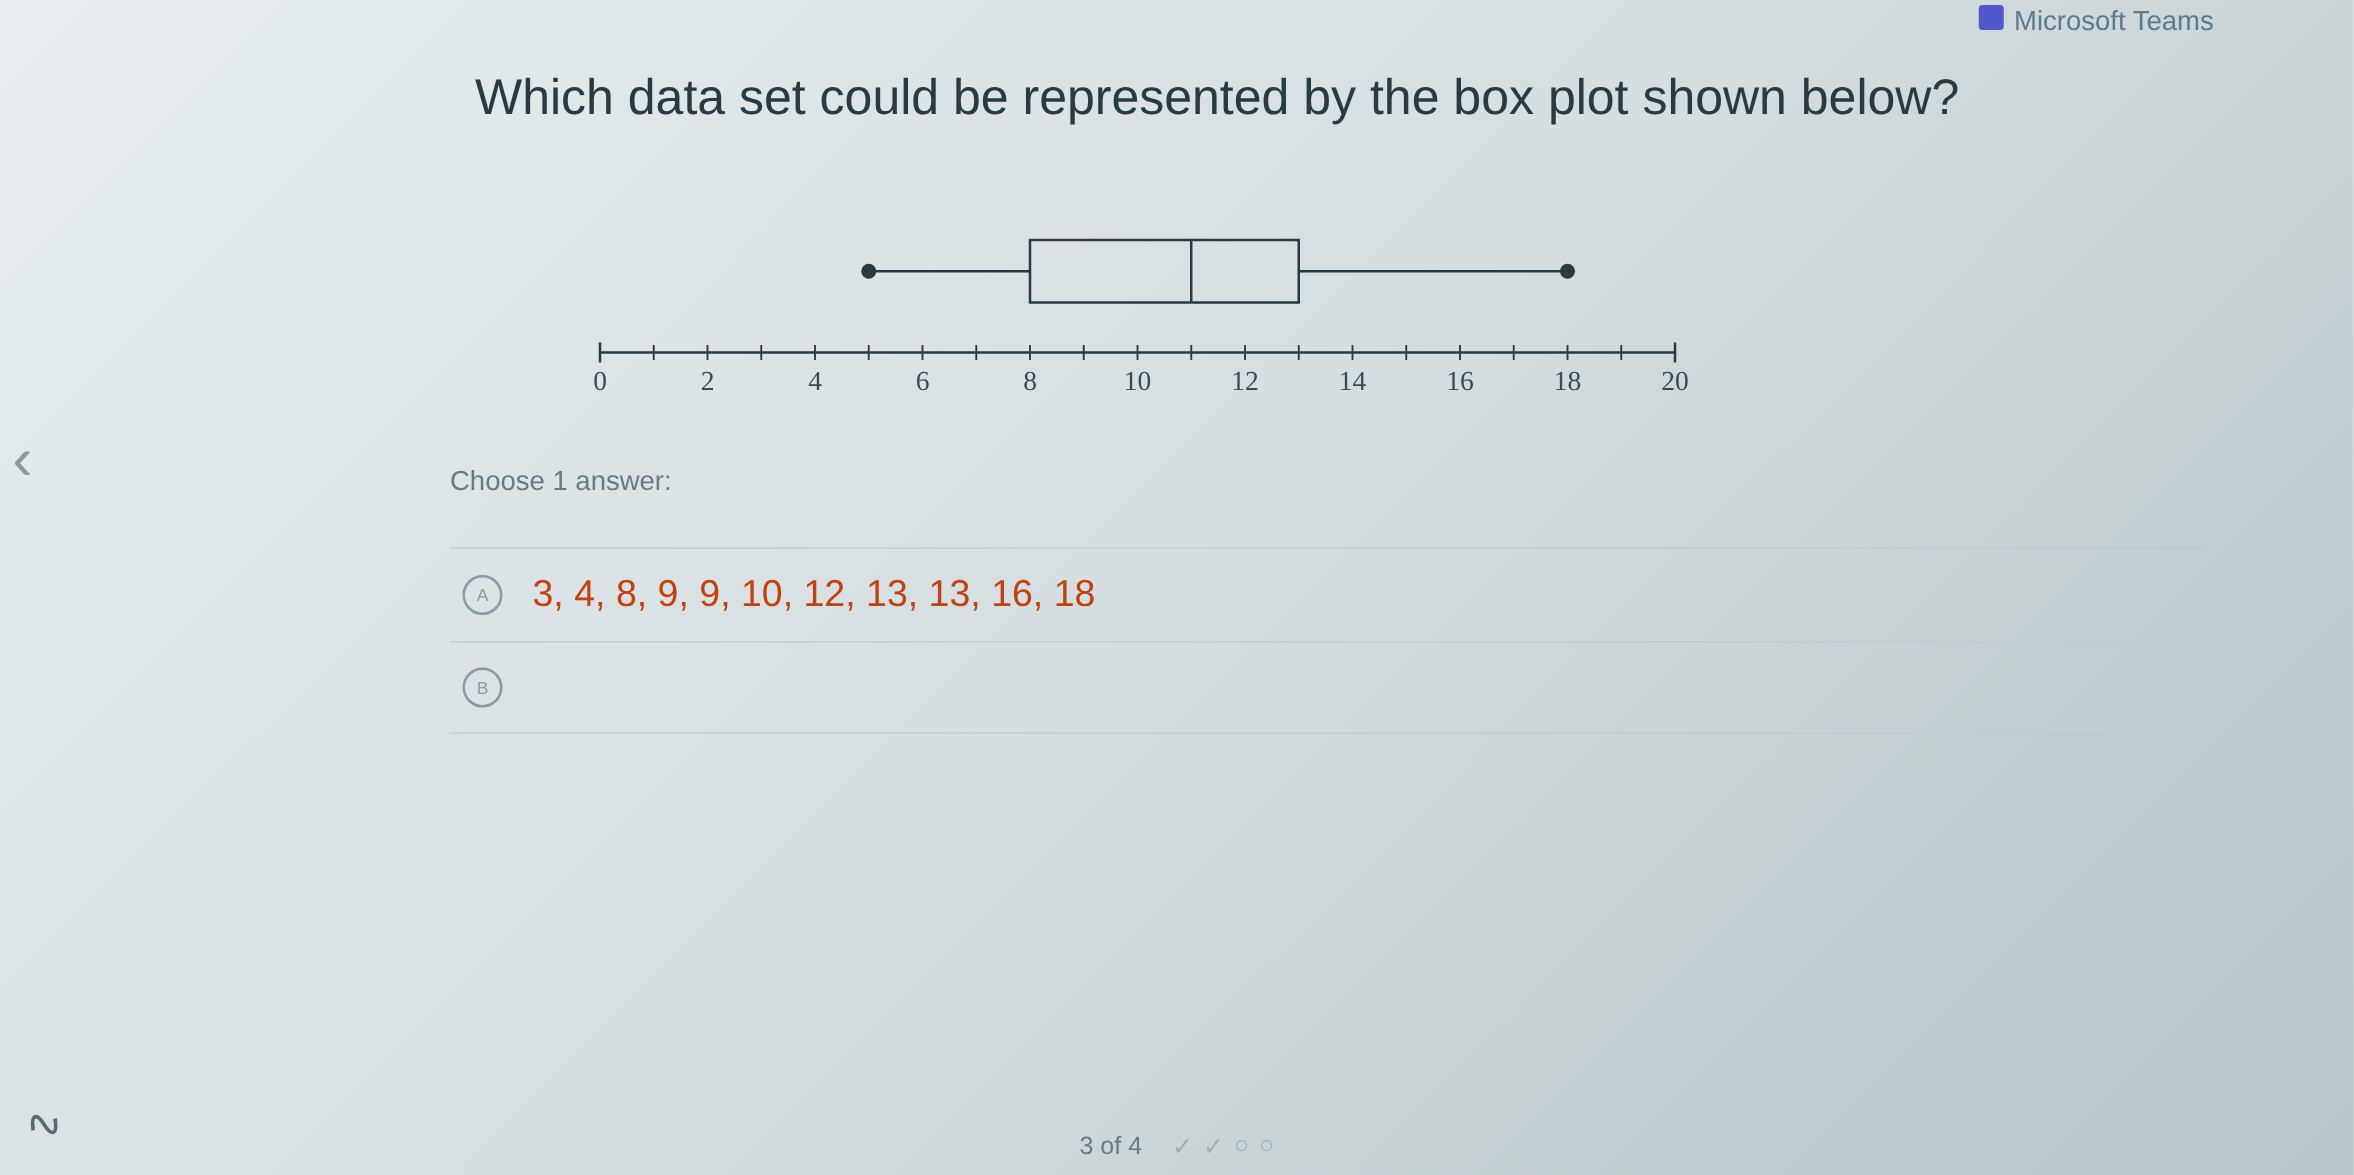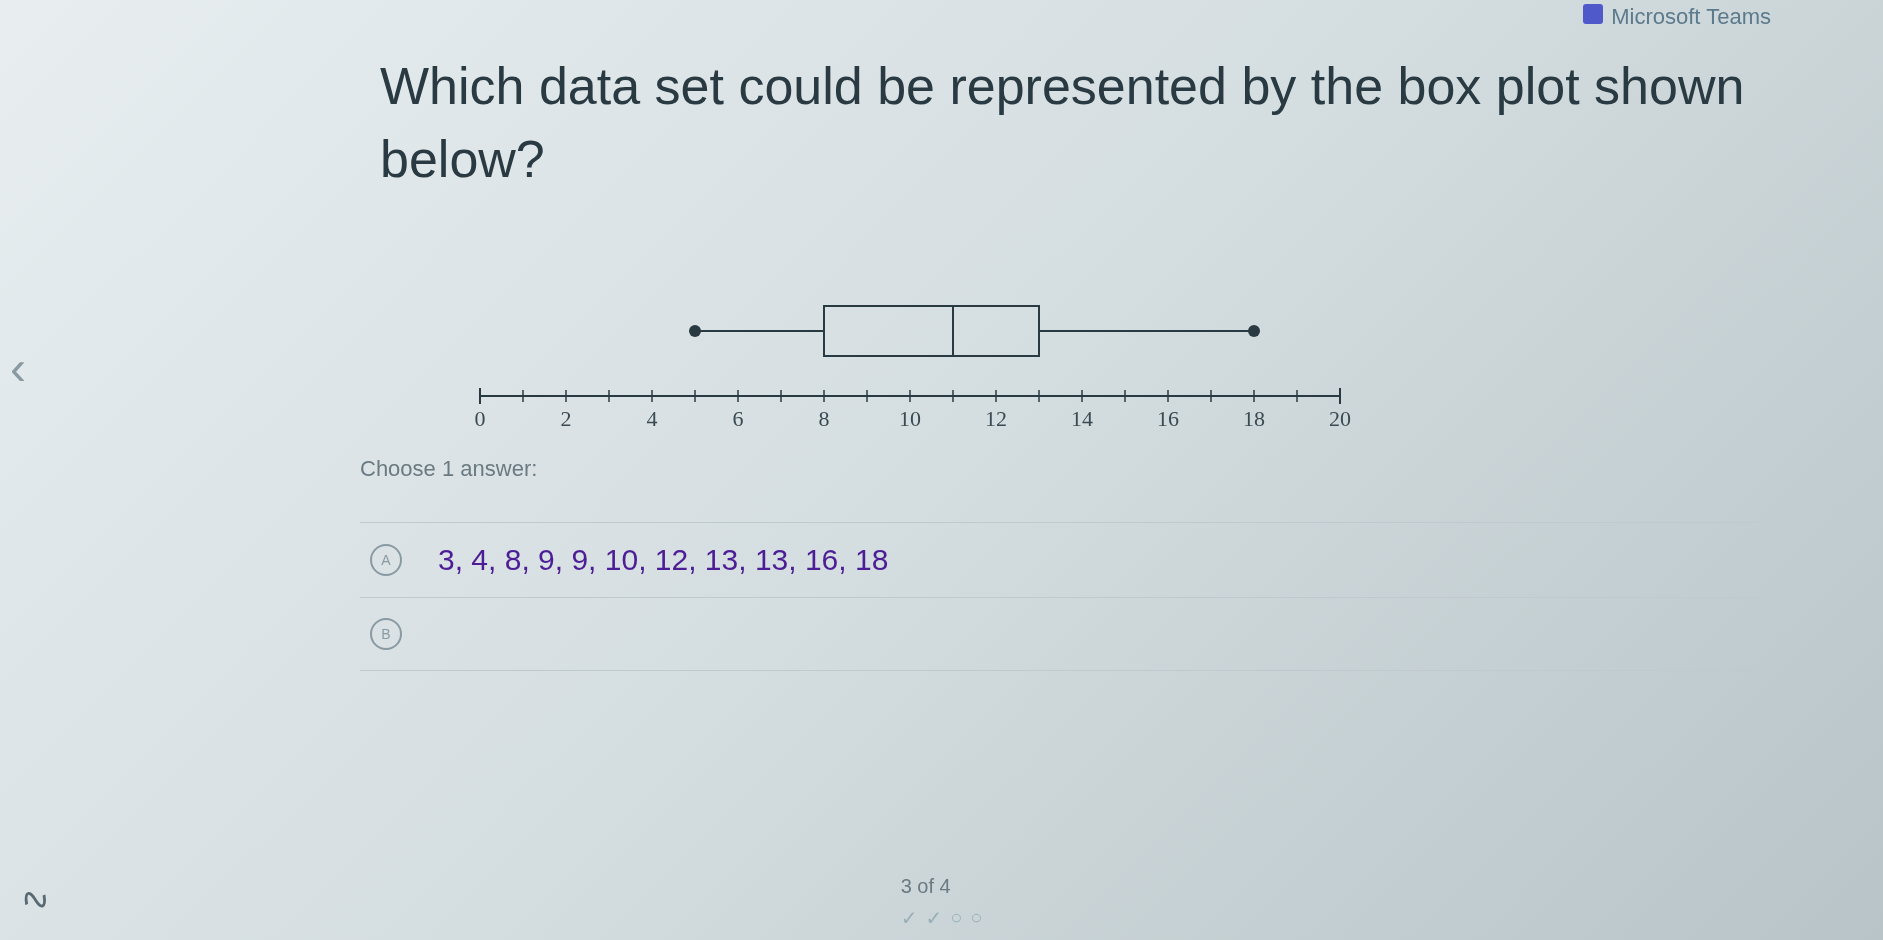--- a/index.html
+++ b/index.html
@@ -38,34 +38,35 @@
       top: 340px;
       font-size: 48px;
       color: #8a9aa2;
       cursor: pointer;
     }
     .content {
       padding: 50px 120px 0 380px;
       position: relative;
     }
     .question {
-      font-size: 52px;
+      font-size: 40px;
       color: #2a3a42;
-      margin-bottom: 60px;
+      margin-bottom: 36px;
       line-height: 1.4;
     }
     .boxplot-container {
       width: 900px;
       height: 200px;
       margin-left: 80px;
       position: relative;
     }
     .choose-label {
       font-size: 22px;
       color: #6a7a82;
+      margin-top: 30px;
       margin-left: -20px;
     }
     .answers {
       margin-top: 40px;
       margin-left: -20px;
     }
     .answer-row {
       display: flex;
       align-items: center;
       gap: 24px;
@@ -82,33 +83,32 @@
       border: 2px solid #8a9aa2;
       border-radius: 50%;
       display: flex;
       align-items: center;
       justify-content: center;
       font-size: 14px;
       color: #8a9aa2;
     }
     .answer-text {
       font-size: 30px;
-      color: #4c1d95;
-      margin-left: 12px;
+      color: #c2410c;
     }
     .footer {
       position: absolute;
       bottom: 10px;
       left: 50%;
       transform: translateX(-50%);
       display: flex;
-      gap: 8px;
+      align-items: center;
+      gap: 24px;
       font-size: 20px;
       color: #6a7a82;
-      flex-direction: column;
     }
     .footer-icons {
       display: flex;
       gap: 8px;
       color: #9ab0b8;
     }
     .squiggle {
       position: absolute;
       left: 20px;
       bottom: 20px;

